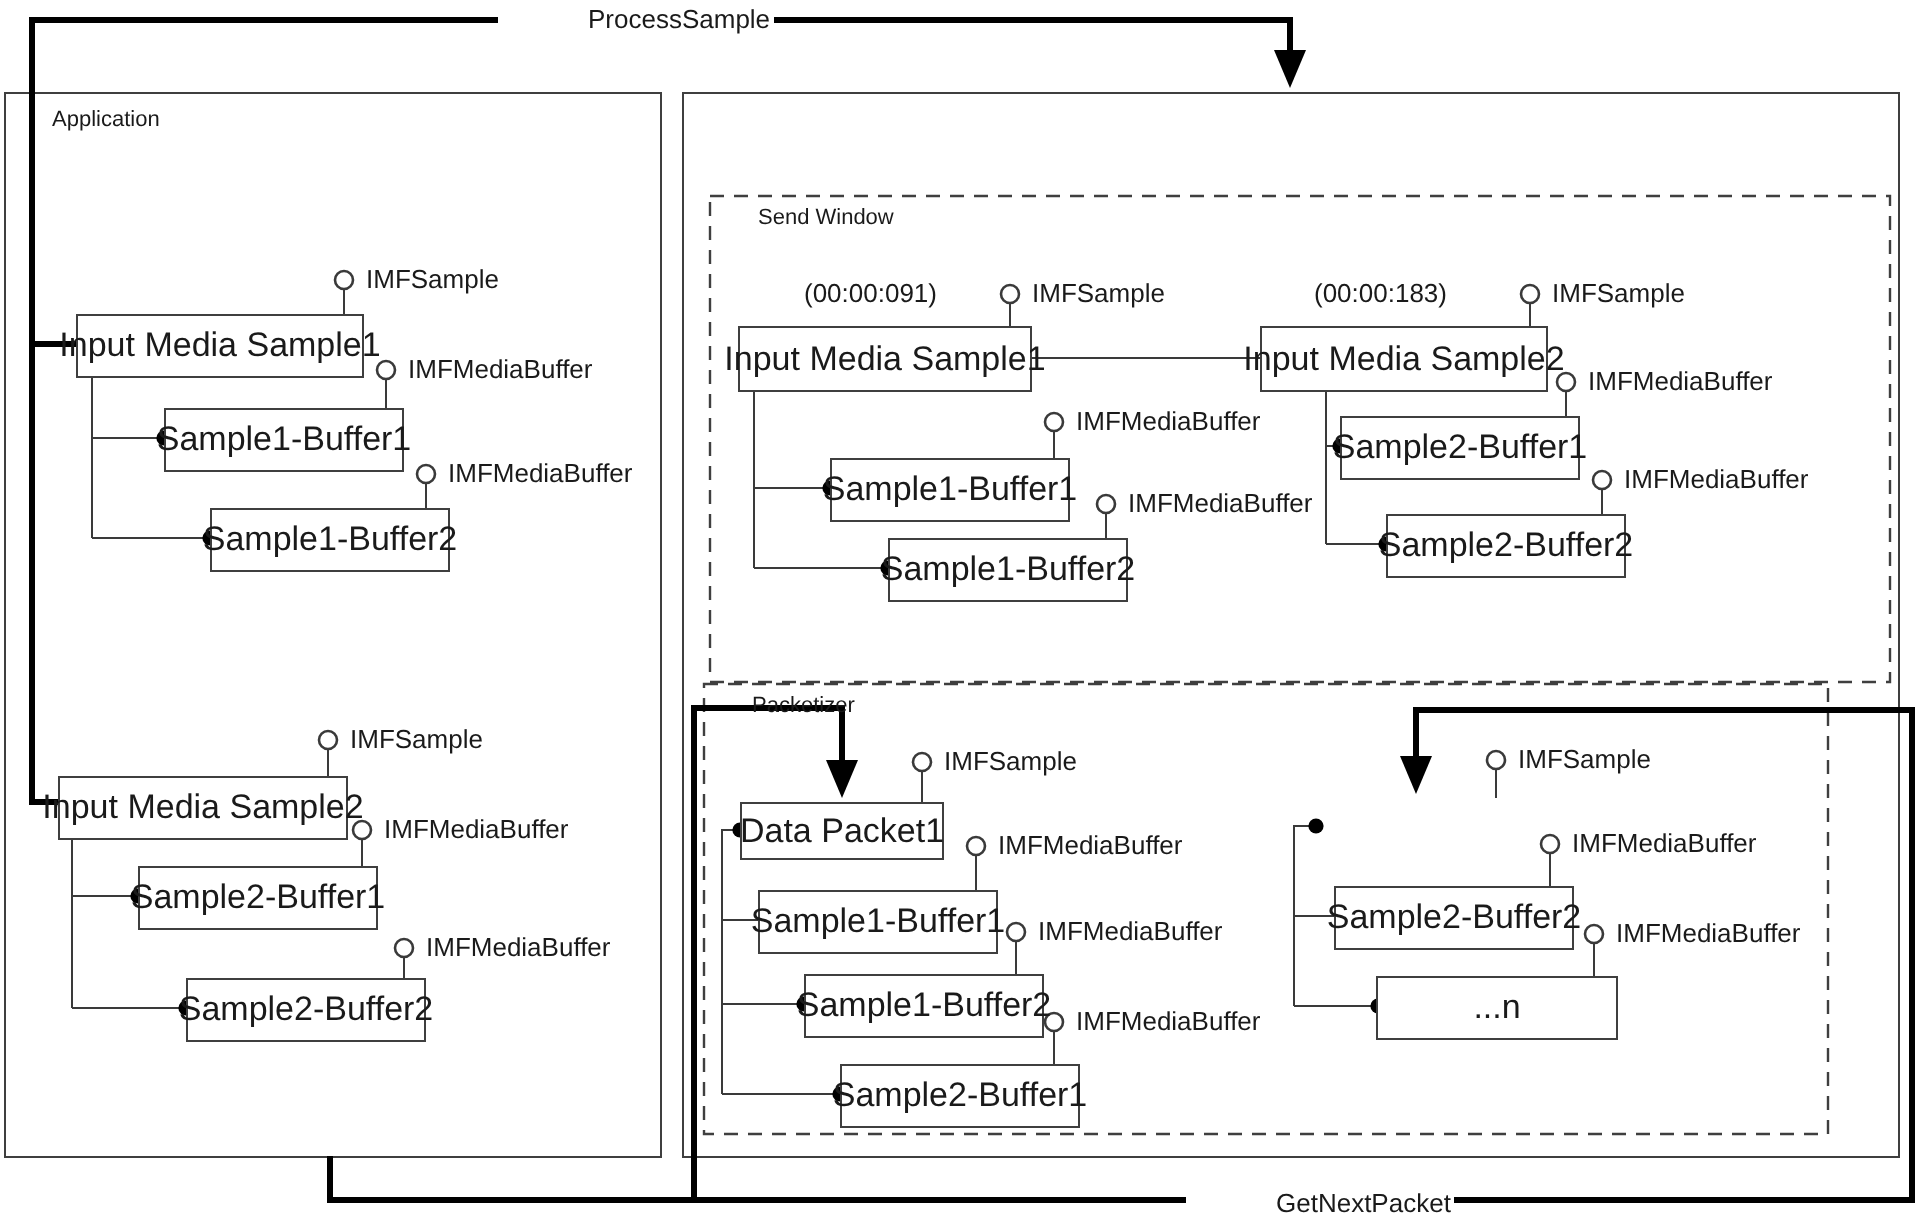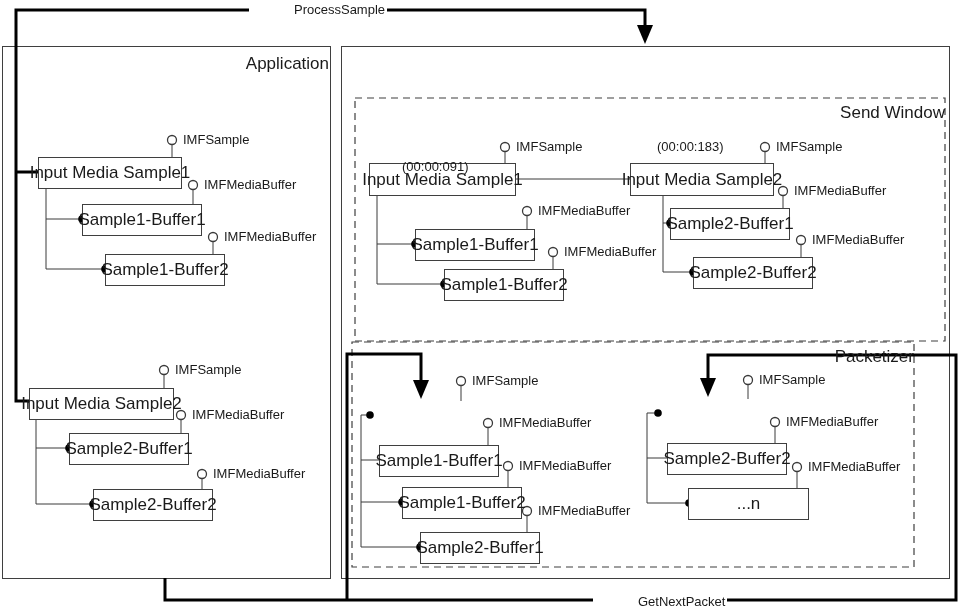--- a/index.html
+++ b/index.html
@@ -1,19 +1,19 @@
 <!DOCTYPE html>
 <html><head>
 <meta charset="utf-8">
 <style>
   html,body{margin:0;padding:0;background:#fff;}
   .stage{position:relative;width:961px;height:610px;background:#fff;
          font-family:"Liberation Sans",sans-serif;color:#1a1a1a;overflow:hidden;}
   .gbox{position:absolute;border:1px solid #3f3f3f;background:transparent;}
-  .gtitle{position:absolute;font-size:17px;text-align:right;white-space:nowrap;}
+  .gtitle{position:absolute;font-size:11px;text-align:left;white-space:nowrap;padding-left:24px;}
   .node{position:absolute;border:1px solid #3f3f3f;background:#fff;display:flex;
         align-items:center;justify-content:center;font-size:17px;white-space:nowrap;}
   .ilabel{position:absolute;font-size:13px;white-space:nowrap;}
   .ts{position:absolute;font-size:13px;white-space:nowrap;}
   .flowlabel{position:absolute;font-size:13px;white-space:nowrap;background:#fff;padding:0 2px;margin-left:39px;}
   svg.wires{position:absolute;left:0;top:0;pointer-events:none;}
   .thin{stroke:#3a3a3a;stroke-width:1;fill:none;}
   .thick{stroke:#000;stroke-width:3;fill:none;}
   .lolli{stroke:#3a3a3a;stroke-width:1.3;fill:#fff;}
   .dot{fill:#000;stroke:none;}
@@ -157,29 +157,30 @@
   <span class="ilabel" style="left:192px;top:407px;">IMFMediaBuffer</span>
   <span class="ilabel" style="left:213px;top:466px;">IMFMediaBuffer</span>
 
   <div class="node" style="left:369px;top:163px;width:145px;height:31px;">Input Media Sample1</div>
   <div class="node" style="left:415px;top:229px;width:118px;height:30px;">Sample1-Buffer1</div>
   <div class="node" style="left:444px;top:269px;width:118px;height:30px;">Sample1-Buffer2</div>
   <div class="node" style="left:630px;top:163px;width:142px;height:31px;">Input Media Sample2</div>
   <div class="node" style="left:670px;top:208px;width:118px;height:30px;">Sample2-Buffer1</div>
   <div class="node" style="left:693px;top:257px;width:118px;height:30px;">Sample2-Buffer2</div>
 
-  <span class="ts" style="left:402px;top:139px;margin-top:20px;">(00:00:091)</span>
+  <span class="ts" style="left:402px;top:139px;">(00:00:091)</span>
   <span class="ts" style="left:657px;top:139px;">(00:00:183)</span>
   <span class="ilabel" style="left:516px;top:139px;">IMFSample</span>
   <span class="ilabel" style="left:538px;top:203px;">IMFMediaBuffer</span>
   <span class="ilabel" style="left:564px;top:244px;">IMFMediaBuffer</span>
   <span class="ilabel" style="left:776px;top:139px;">IMFSample</span>
   <span class="ilabel" style="left:794px;top:183px;">IMFMediaBuffer</span>
   <span class="ilabel" style="left:812px;top:232px;">IMFMediaBuffer</span>
 
+  <div class="node" style="left:370px;top:401px;width:100px;height:27px;">Data Packet1</div>
   <div class="node" style="left:379px;top:445px;width:118px;height:30px;">Sample1-Buffer1</div>
   <div class="node" style="left:402px;top:487px;width:118px;height:30px;">Sample1-Buffer2</div>
   <div class="node" style="left:420px;top:532px;width:118px;height:30px;">Sample2-Buffer1</div>
   <div class="node" style="left:667px;top:443px;width:118px;height:30px;">Sample2-Buffer2</div>
   <div class="node" style="left:688px;top:488px;width:119px;height:30px;">...n</div>
 
   <span class="ilabel" style="left:472px;top:373px;">IMFSample</span>
   <span class="ilabel" style="left:499px;top:415px;">IMFMediaBuffer</span>
   <span class="ilabel" style="left:519px;top:458px;">IMFMediaBuffer</span>
   <span class="ilabel" style="left:538px;top:503px;">IMFMediaBuffer</span>

